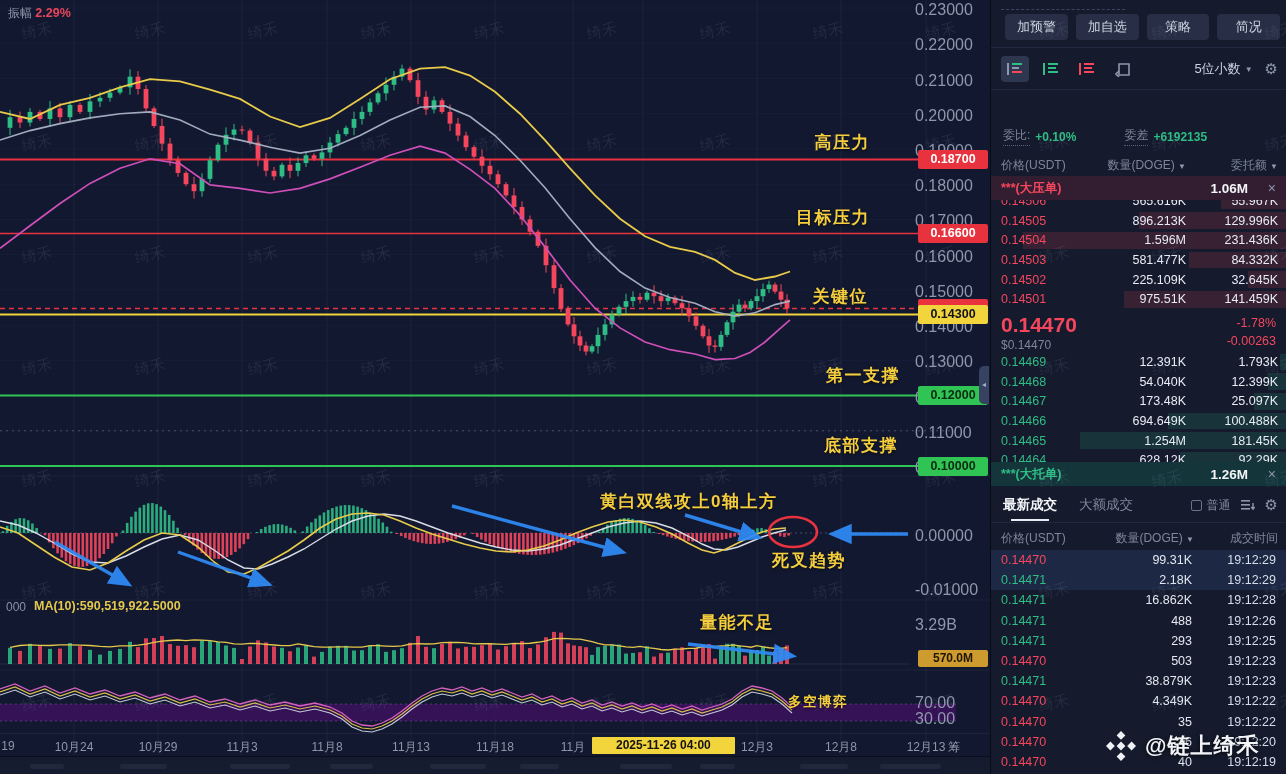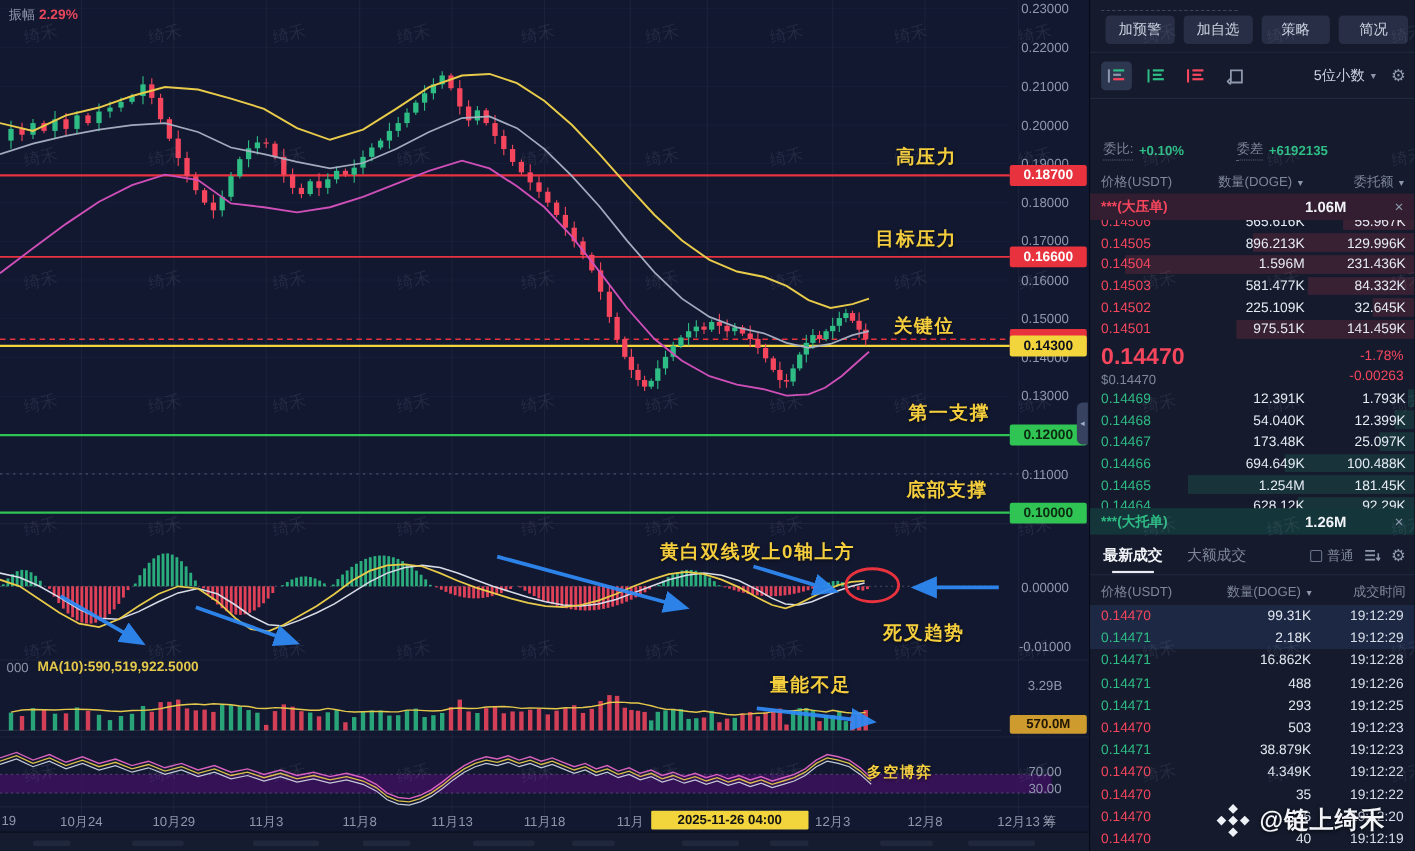--- a/index.html
+++ b/index.html
@@ -1,21 +1,21 @@
 <!DOCTYPE html>
 <html><head>
 <meta charset="utf-8">
 <style>
   html,body{margin:0;padding:0;background:#0d1322;}
   *{box-sizing:border-box;font-family:"Liberation Sans","DejaVu Sans",sans-serif;}
   #app{position:relative;width:1286px;height:774px;background:#121830;overflow:hidden;}
   .abs{position:absolute;}
   
   #chartArea{position:absolute;left:0;top:0;width:990px;height:678px;background:#121830;}
-  .axlbl{position:absolute;color:#8e97ab;font-size:12px;width:70px;text-align:center;}
+  .axlbl{position:absolute;color:#8e97ab;font-size:16px;width:70px;text-align:left;}
   .tag{position:absolute;left:918px;width:70px;height:19px;line-height:19px;text-align:center;
        font-size:12.5px;font-weight:700;border-radius:2px;}
   .tag.red{background:#e8323e;color:#fff;}
   .tag.yellow{background:#f2d43c;color:#10131c;}
   .tag.green{background:#2fc453;color:#0c2a12;}
   .ann{position:absolute;color:#f5ce3e;font-weight:700;font-size:17px;letter-spacing:1.5px;
        text-shadow:0 1px 3px rgba(0,0,0,.65);white-space:nowrap;}
   .xlbl{position:absolute;top:739px;color:#8e97ab;font-size:12px;white-space:nowrap;transform:translateX(-50%);}
   #dateBox{position:absolute;top:737px;height:17px;line-height:17px;background:#f2d43c;color:#131313;
        font-size:12px;font-weight:700;padding:0 24px;border-radius:1px;}
@@ -48,21 +48,21 @@
   #toggle .knob{position:absolute;right:2px;top:2px;width:13px;height:13px;border-radius:50%;background:#fff;}
   #ratioRow{position:absolute;left:12px;top:127px;right:10px;display:flex;font-size:12px;align-items:center;}
   .glabel{color:#7e8799;border-bottom:1px dotted #5a6378;padding-bottom:1px;}
   .gval{color:#2ebd85;font-weight:700;margin-left:5px;}
   .bh{position:absolute;left:0;right:0;display:flex;padding:0 8px 0 10px;color:#7e8799;font-size:12px;align-items:center;}
   .bh .h1{width:86px;}
   .bh .h2{flex:1;text-align:right;}
   .bh .h3{width:92px;text-align:right;}
   .banner{position:absolute;left:0;right:0;height:24px;display:flex;align-items:center;
           padding:0 10px;font-size:12.5px;font-weight:700;z-index:5;}
-  .banner .v{color:#f2f4f8;font-size:13.5px;margin-left:auto;margin-right:52px;}
+  .banner .v{color:#f2f4f8;font-size:13.5px;margin-left:auto;margin-right:28px;}
   .banner .x{color:#8e97ab;font-weight:400;font-size:14px;position:absolute;right:10px;}
   .obrow{height:19.7px;display:flex;align-items:center;position:relative;padding:0 8px 0 10px;font-size:12.5px;}
   .obrow .d{position:absolute;top:1.5px;bottom:1.5px;right:0;}
   .obrow .c1{width:78px;position:relative;}
   .obrow .c2{flex:1;text-align:right;color:#e6ebf4;position:relative;}
   .obrow .c3{width:92px;text-align:right;color:#e6ebf4;position:relative;}
   .red{color:#f6465d;} .grn{color:#2ebd85;}
   #curBlock{position:absolute;left:0;right:0;top:310px;height:46px;padding:4px 10px 0 10px;}
   #curPrice{font-size:21px;font-weight:700;color:#f6465d;line-height:22px;}
   #curUsd{font-size:12px;color:#7e8799;margin-top:2px;}
@@ -664,21 +664,21 @@
         <div class="tag green" style="top: 386px;">0.12000</div>
         <div class="tag green" style="top: 456.5px;">0.10000</div>
       </div>
     <div id="annLayer">
         <div class="ann" style="font-size: 17px; right: 120px; top: 131px;">高压力</div>
         <div class="ann" style="font-size: 17px; right: 120px; top: 206px;">目标压力</div>
         <div class="ann" style="font-size: 17px; right: 122px; top: 285px;">关键位</div>
         <div class="ann" style="font-size: 17px; right: 90px; top: 364px;">第一支撑</div>
         <div class="ann" style="font-size: 17px; right: 92px; top: 434px;">底部支撑</div>
         <div class="ann" style="font-size: 17px; left: 600px; top: 490px;">黄白双线攻上0轴上方</div>
-        <div class="ann" style="font-size: 17px; left: 803px; top: 549px; margin-top: 15px;">死叉趋势</div>
+        <div class="ann" style="font-size: 17px; left: 772px; top: 549px;">死叉趋势</div>
         <div class="ann" style="font-size: 17px; left: 700px; top: 611px;">量能不足</div>
         <div class="ann" style="font-size: 13.5px; left: 788px; top: 693px;">多空博弈</div>
       </div>
 
     <div class="axlbl" style="left:915px;top:527px;">0.00000</div>
     <div class="axlbl" style="left:915px;top:581px;">-0.01000</div>
     <div class="axlbl" style="left:915px;top:616px;">3.29B</div>
     <div id="volTag">570.0M</div>
     <div class="axlbl" style="left:915px;top:694px;">70.00</div>
     <div class="axlbl" style="left:915px;top:710px;">30.00</div>

